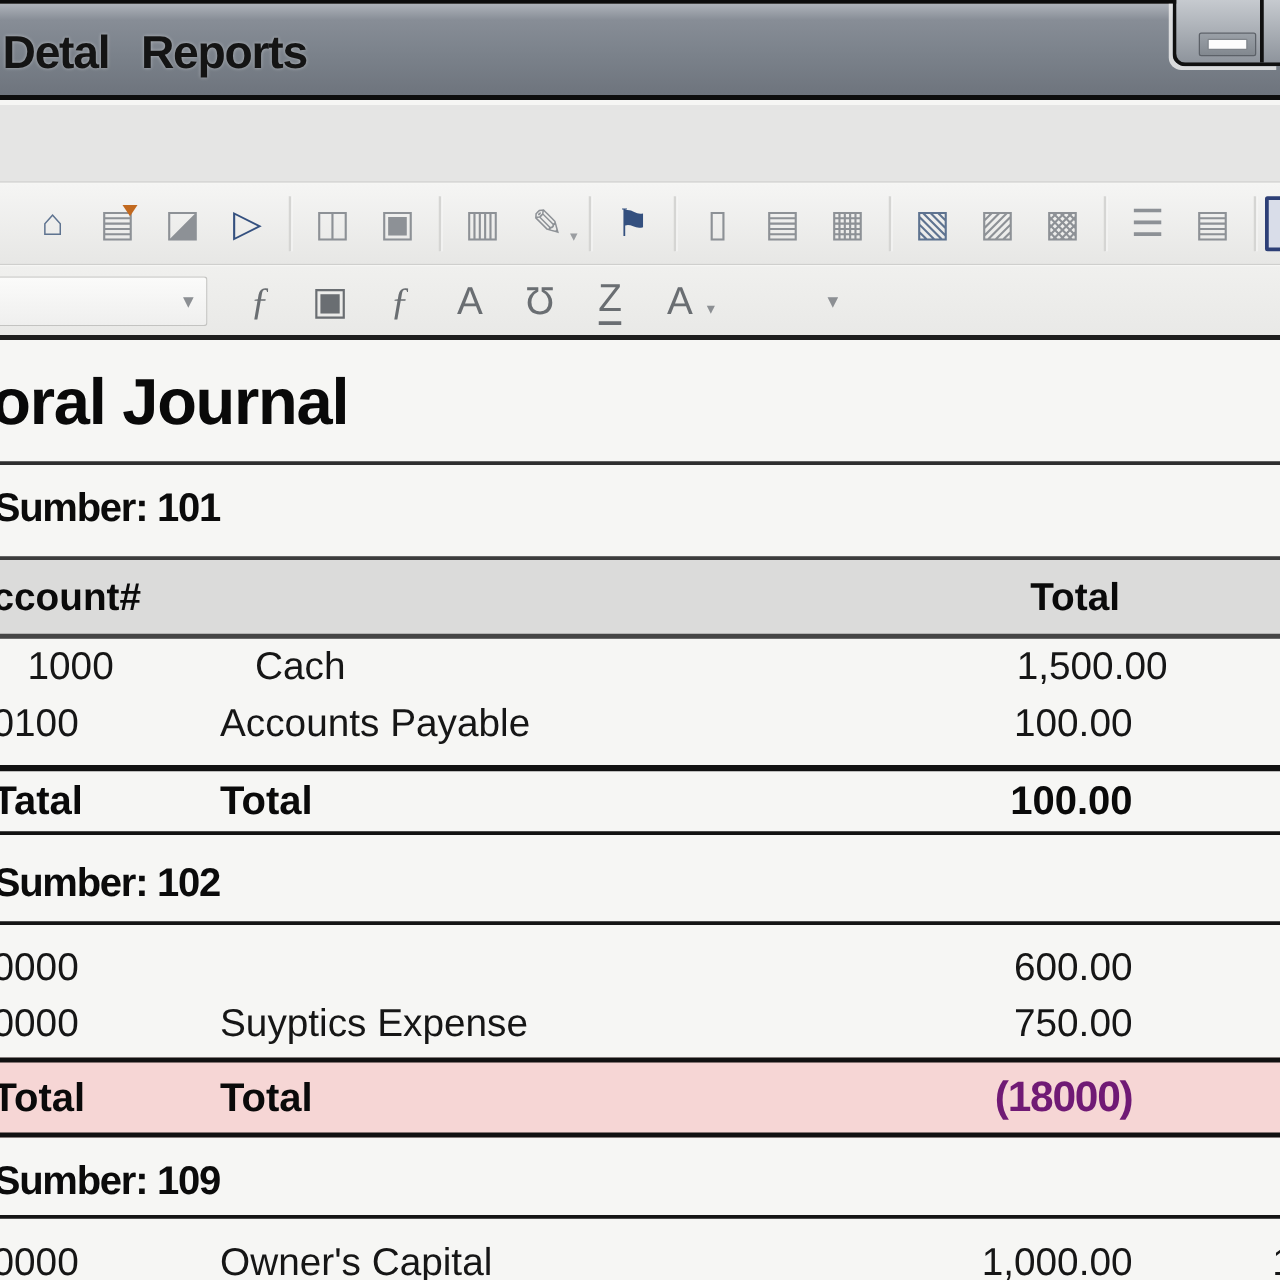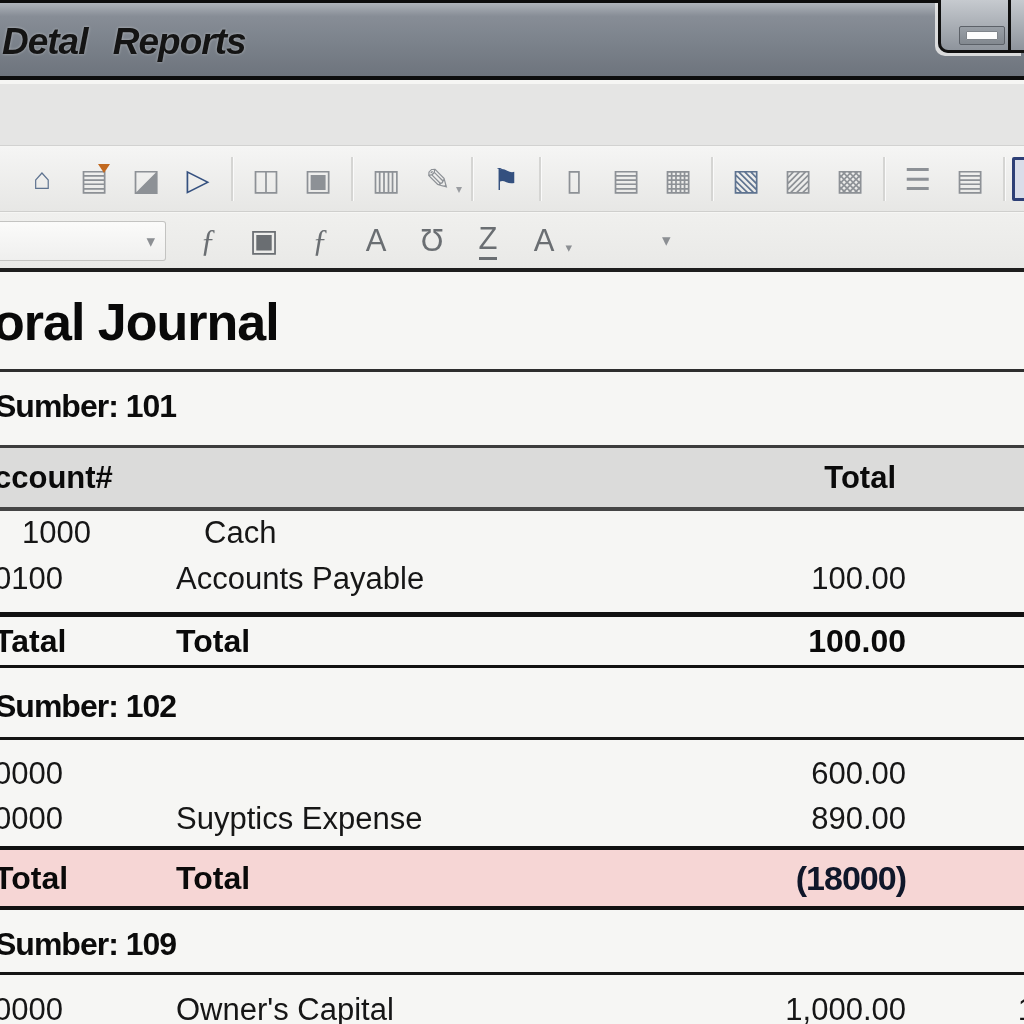--- a/index.html
+++ b/index.html
@@ -8,21 +8,20 @@
     font-family:"Liberation Sans","DejaVu Sans",sans-serif;
     background:#f6f6f4; position:relative;
   }
 
   
   .titlebar {
     position:absolute; top:0; left:0; width:1024px; height:80px;
     background:linear-gradient(#aeb3ba 0%, #878d96 18%, #7b828b 55%, #6e747d 100%);
     border-top:3px solid #0c0c0c;
     border-bottom:4px solid #0d0d0d;
-    font-style:italic;
   }
   .titlebar-text {
     position:absolute; left:2px; top:18px;
     font-size:37px; font-weight:600; color:#141414;
     letter-spacing:-1px; word-spacing:16px;
     text-shadow:0 0 3px rgba(255,255,255,0.45);
   }
   .win-controls {
     position:absolute; right:0; top:-3px; width:86px; height:53px;
     background:linear-gradient(#c6cacf, #8e949c);
@@ -149,21 +148,21 @@
   .total-row {
     position:absolute; left:0; width:1024px; height:56px; font-weight:bold; font-size:32px;
     border-top:5px solid #111; border-bottom:3px solid #111; color:#0a0a0a;
   }
   .total-1 { top:336px;text-decoration:underline; }
   .total-neg {
     top:570px; height:64px;
     border-top:4px solid #111; border-bottom:4px solid #111;
     background:#f6d6d5; color:#0a0a0a;
   }
-  .total-neg .cell-amt { color:#0f172a; font-size:34px; letter-spacing:-1px; }
+  .total-neg .cell-amt { color:#701a75; font-size:34px; letter-spacing:-1px; }
 
   .credit-sliver {
     position:absolute; right:-11px; font-size:31px; color:#161616;
   }
 </style>
 </head>
 <body>
 
 <div class="titlebar">
   <div class="titlebar-text">Detal Reports</div>
@@ -294,20 +293,21 @@
   <div class="section-label lbl-101">Sumber: 101</div>
 
   <div class="thead-row">
     <span class="cell cell-acct">ccount#</span>
     <span class="cell cell-amt">Total</span>
   </div>
 
   <div class="t-row row-1">
     <span class="cell cell-acct">1000</span>
     <span class="cell cell-desc">Cach</span>
+    <span class="cell cell-amt">1,500.00</span>
   </div>
   <div class="t-row row-2">
     <span class="cell cell-acct">0100</span>
     <span class="cell cell-desc">Accounts Payable</span>
     <span class="cell cell-amt">100.00</span>
   </div>
 
   <div class="total-row total-1">
     <span class="cell cell-acct">Tatal</span>
     <span class="cell cell-desc">Total</span>
@@ -317,21 +317,21 @@
   <div class="section-label lbl-102">Sumber: 102</div>
   <div class="rule rule-102"></div>
 
   <div class="t-row row-3">
     <span class="cell cell-acct">0000</span>
     <span class="cell cell-amt">600.00</span>
   </div>
   <div class="t-row row-4">
     <span class="cell cell-acct">0000</span>
     <span class="cell cell-desc">Suyptics Expense</span>
-    <span class="cell cell-amt">890.00</span>
+    <span class="cell cell-amt">750.00</span>
   </div>
 
   <div class="total-row total-neg">
     <span class="cell cell-acct">Total</span>
     <span class="cell cell-desc">Total</span>
     <span class="cell cell-amt">(18000)</span>
   </div>
 
   <div class="section-label lbl-109">Sumber: 109</div>
   <div class="rule rule-109"></div>

